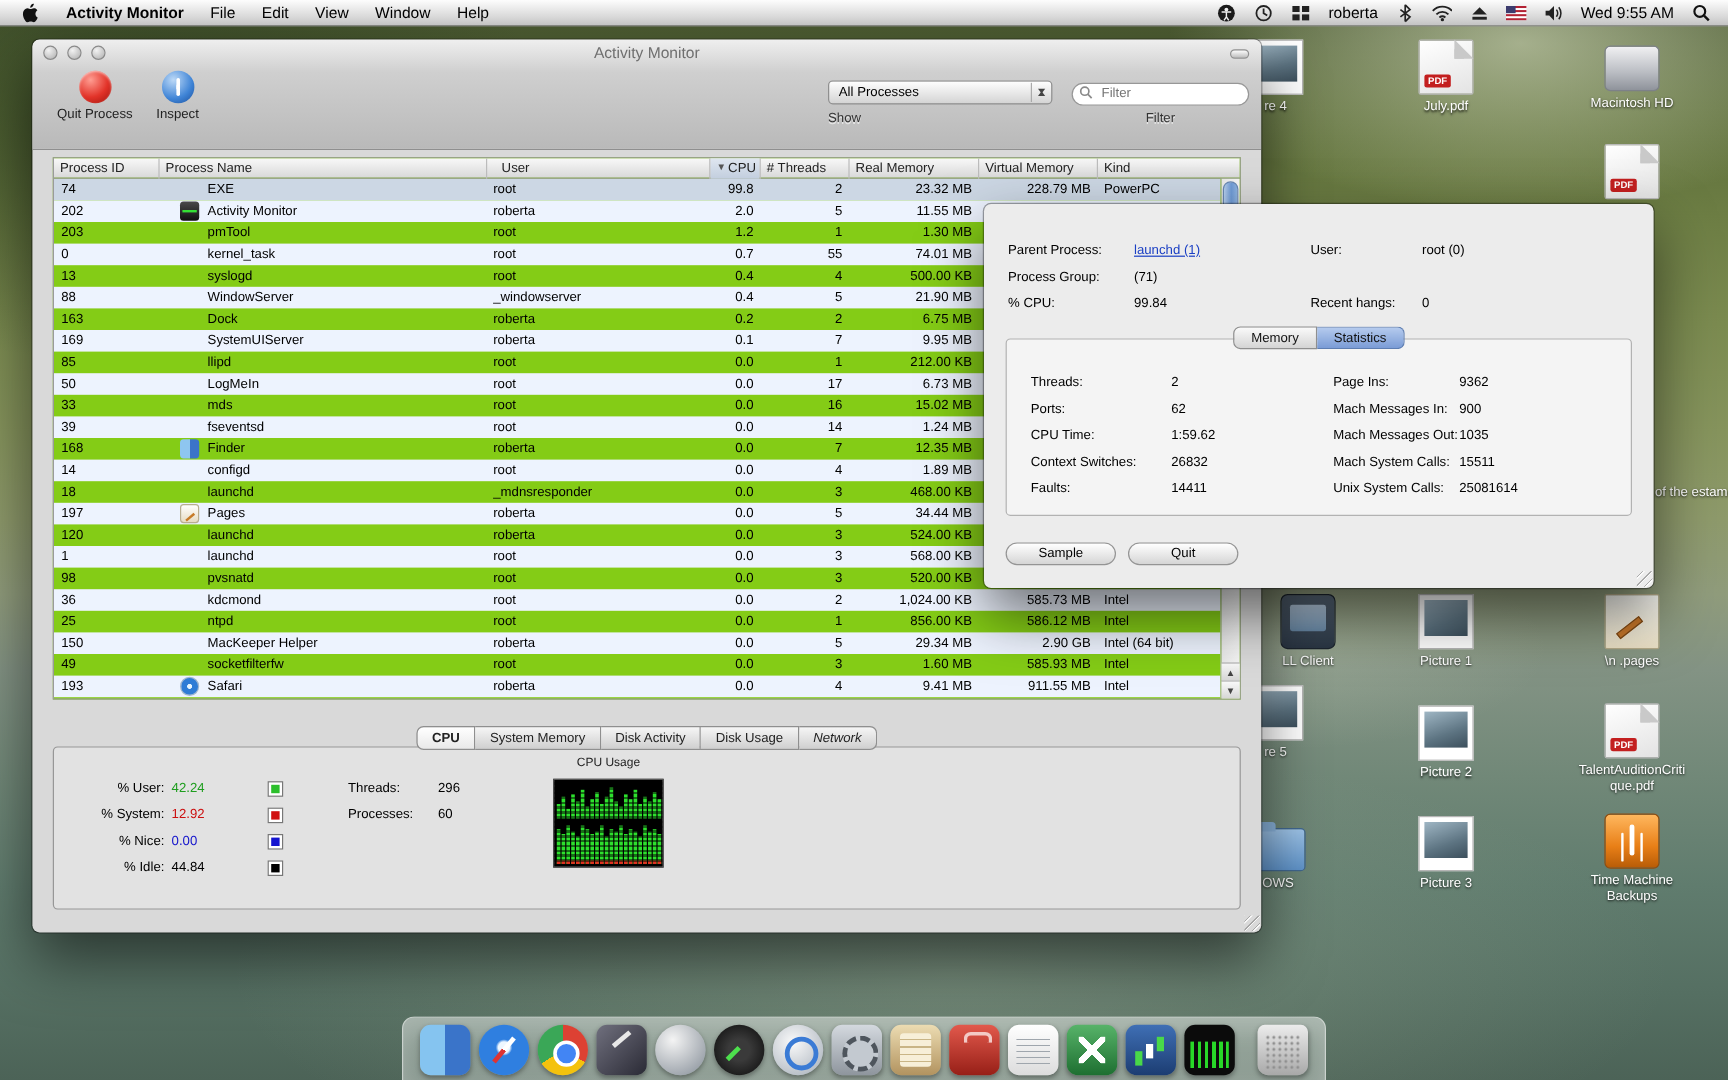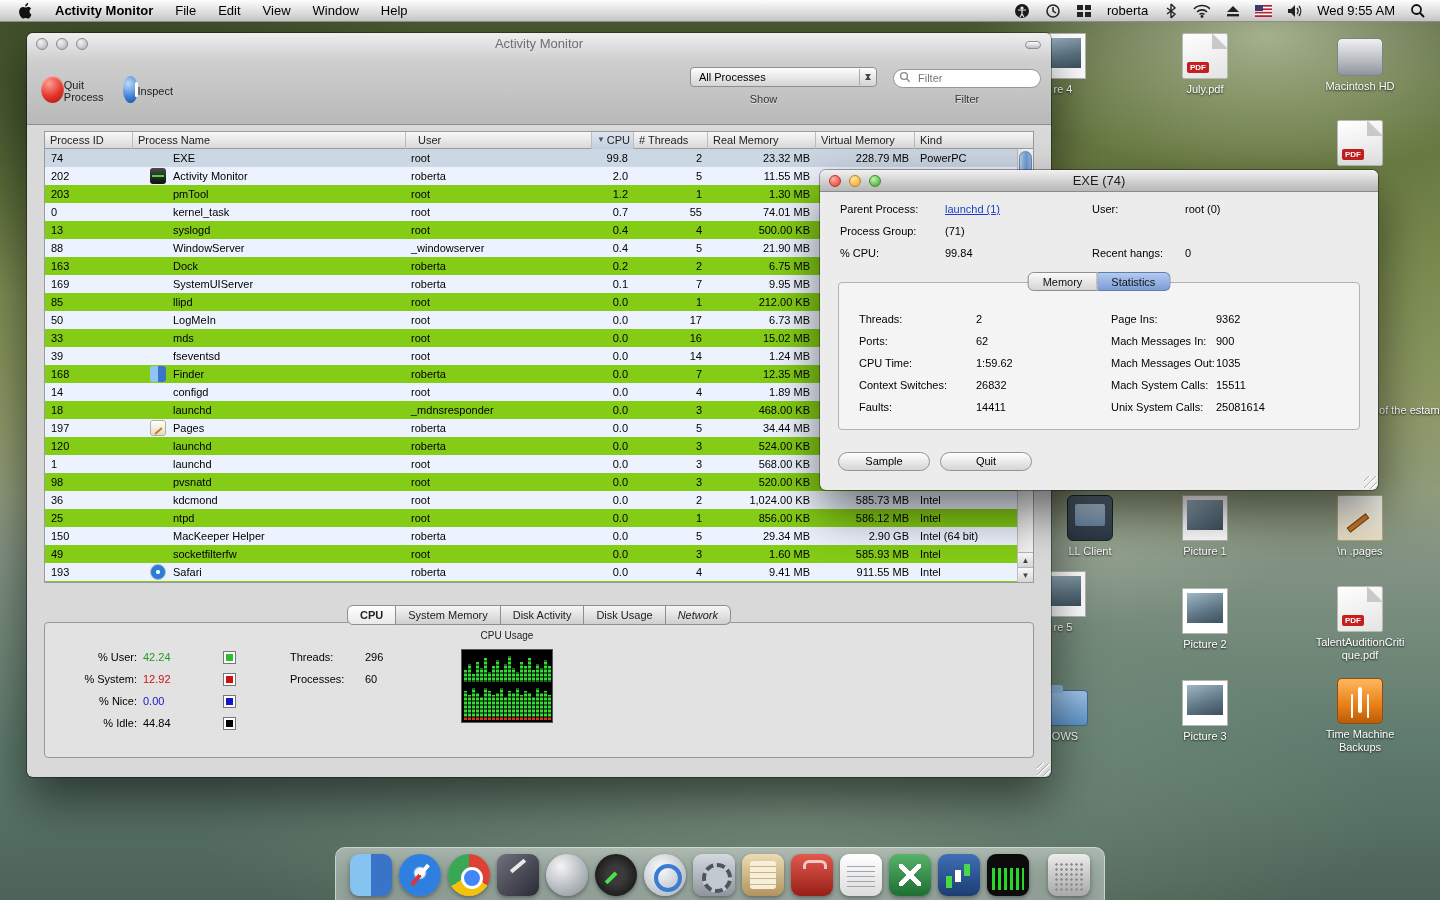--- a/index.html
+++ b/index.html
@@ -37,39 +37,39 @@
   .grip{ position:absolute; right:1px; bottom:1px; width:13px; height:13px;
     background:repeating-linear-gradient(135deg, transparent 0 3px, #9a9a9a 3px 4px, #fff 4px 5px); opacity:.8; }
 
   
   #win-main{ left:27px; top:33px; width:1024px; height:744px; z-index:10; background:#d9d9d9; }
   #win-main .wintop{ position:absolute; left:0; top:0; right:0; height:92px; border-radius:6px 6px 0 0;
     background:linear-gradient(180deg,#efefef,#cfcfcf 30%,#b9b9b9); border-bottom:1px solid #8f8f8f; }
   #win-main .titlebar{ color:#6f6f6f; background:transparent; }
   .tb-capsule{ position:absolute; right:10px; top:8px; width:16px; height:8px; border-radius:4px;
     background:linear-gradient(#fdfdfd,#bdbdbd); border:1px solid #909090; }
-  .tbtn{ position:absolute; top:26px; height:60px; display:flex; flex-direction:row; align-items:center; font-size:11px; color:#222; }
+  .tbtn{ position:absolute; top:26px; height:60px; display:flex; flex-direction:column; align-items:center; font-size:11px; color:#222; }
   .tbtn .lab{ margin-top:3px; }
   .ticon{ width:27px; height:27px; position:relative; }
   #t-quit{ left:14px; width:76px; }
   #t-quit .ticon{ border-radius:50%; background:radial-gradient(circle at 35% 28%, #ff9d92, #e23329 55%, #9d120a); box-shadow:inset 0 1px 2px rgba(255,255,255,.6); }
   #t-inspect{ left:96px; width:50px; }
   #t-inspect .ticon{ border-radius:50%; background:radial-gradient(circle at 35% 28%, #bcd9f7, #3f84d6 60%, #1b4f9c); }
   #t-inspect .ticon::after{ content:""; position:absolute; left:12px; top:11px; width:3px; height:10px; background:#fff; border-radius:2px;
     box-shadow:0 -5px 0 0 #fff; }
   #t-sample{ left:152px; width:100px; }
   #t-sample .ticon{ border-radius:6px; background:linear-gradient(135deg,#f4f4f4,#c2c2c2); border:1px solid #9a9a9a; }
   #t-sample .ticon::after{ content:""; position:absolute; left:5px; top:11px; width:17px; height:4px; background:linear-gradient(90deg,#e8e8e8 15%,#d23b2e 15%); transform:rotate(-35deg); border:1px solid #8a3a30; }
   .popup{ position:absolute; left:663px; top:34px; width:187px; height:20px; border-radius:4px;
     background:linear-gradient(#fefefe,#d4d4d4); border:1px solid #8f8f8f; font-size:11px; line-height:18px; padding-left:8px; color:#000; }
   .pop-arrows{ position:absolute; right:1px; top:1px; bottom:1px; width:16px; border-left:1px solid #aaa; }
   .pop-arrows::before{ content:""; position:absolute; left:5px; top:4px; border:3px solid transparent; border-bottom:4px solid #444; }
   .pop-arrows::after{ content:""; position:absolute; left:5px; bottom:4px; border:3px solid transparent; border-top:4px solid #444; }
   .ctl-label{ position:absolute; top:60px; font-size:11px; color:#333; text-shadow:0 1px 0 rgba(255,255,255,.6); }
-  #lab-show{ left:643px; width:187px; text-align:center; }
+  #lab-show{ left:663px; width:187px; text-align:left; }
   #lab-filter{ left:866px; width:148px; text-align:center; }
   .filterwrap{ position:absolute; left:866px; top:35px; width:148px; height:19px; }
   .filterwrap input{ width:100%; height:100%; border-radius:10px; border:1px solid #979797; padding-left:24px; font-size:11px; font-family:"Liberation Sans",sans-serif; background:#fff; color:#333; outline:none; }
   .filterwrap svg{ position:absolute; left:6px; top:3px; }
 
   
   #table{ position:absolute; left:17px; top:98px; width:990px; height:452px; background:#84cc16; border:1px solid #9a9a9a; }
   #thead{ position:absolute; left:0; top:0; right:0; height:17px; background:linear-gradient(#f8f8f8,#d9d9d9); border-bottom:1px solid #9c9c9c; font-size:11px; color:#222; }
   .hc{ position:absolute; top:0; height:17px; line-height:16px; padding-left:5px; border-left:1px solid #bcbcbc; white-space:nowrap; overflow:hidden; }
   .hc:first-child{ border-left:none; }
@@ -820,26 +820,20 @@
             <rect x="86" y="45" width="3" height="25" fill="#2de02d"></rect>
             <rect x="86" y="67" width="3" height="3" fill="#e03020"></rect>
           </svg>
         <div class="led"></div>
       </div>
     </div>
     <div class="grip"></div>
   </div>
 
   <div class="window" id="win-insp">
-    <div class="titlebar">
-      <span class="tl red g1"></span>
-      <span class="tl yel g2"></span>
-      <span class="tl grn g3"></span>
-      <span>EXE (74)</span>
-    </div>
     <div class="irow ir1">
       <span class="ilab">Parent Process:</span>
       <span class="ival link">launchd (1)</span>
       <span class="ilab2">User:</span>
       <span class="ival2">root (0)</span>
     </div>
     <div class="irow ir2">
       <span class="ilab">Process Group:</span>
       <span class="ival">(71)</span>
     </div>

